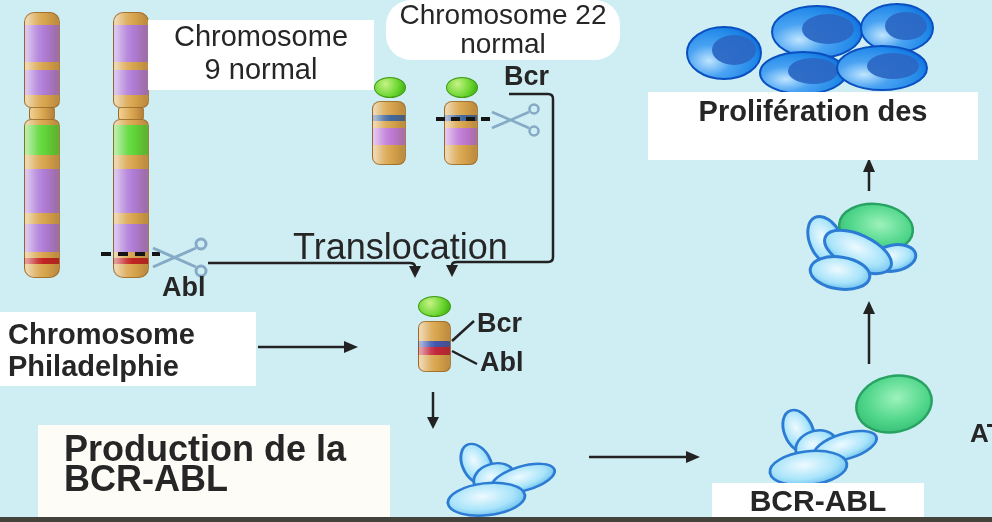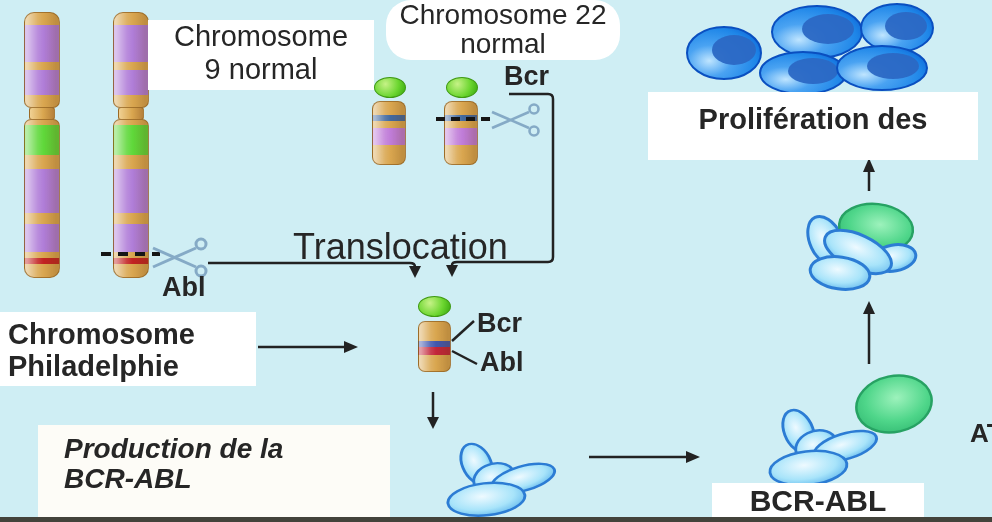--- a/index.html
+++ b/index.html
@@ -238,27 +238,27 @@
 
   <div class="lbl boxed t-bold" style="left:0px;top:312px;width:256px;height:74px;font-size:29px;line-height:32px;padding-top:6px;box-sizing:border-box;padding-left:8px;">
     <div>Chromosome</div>
     <div>Philadelphie</div>
   </div>
 
   <div class="lbl t-bold" style="left:477px;top:308px;font-size:27px;">Bcr</div>
 
   <div class="lbl t-bold" style="left:480px;top:347px;font-size:27px;">Abl</div>
 
-  <div class="lbl boxed t-bold" style="left:38px;top:425px;width:352px;height:97px;font-size:28px;line-height:30px;box-sizing:border-box;padding:9px 0 0 26px;background:#fdfcf7;font-style:italic;">
+  <div class="lbl boxed t-bold" style="left:38px;top:425px;width:352px;height:97px;font-size:36px;line-height:30px;box-sizing:border-box;padding:9px 0 0 26px;background:#fdfcf7;">
     <div>Production de la</div>
     <div>BCR-ABL</div>
   </div>
 
   <div class="lbl t-bold" style="left:927px;top:418px;font-size:26px;margin-left:43px;">ATP</div>
 
   <div class="lbl boxed t-bold center" style="left:712px;top:483px;width:212px;height:36px;font-size:30px;line-height:36px;">BCR-ABL</div>
 
-  <div class="lbl boxed t-bold center" style="left:648px;top:92px;width:330px;height:68px;font-size:29px;line-height:31px;padding-top:12px;box-sizing:border-box;">
+  <div class="lbl boxed t-bold center" style="left:648px;top:92px;width:330px;height:68px;font-size:29px;line-height:31px;padding-top:4px;box-sizing:border-box;">
     <div>Prolifération des</div>
   </div>
 
   <div class="bottom-strip"></div>
 </div>
 
 </body></html>

